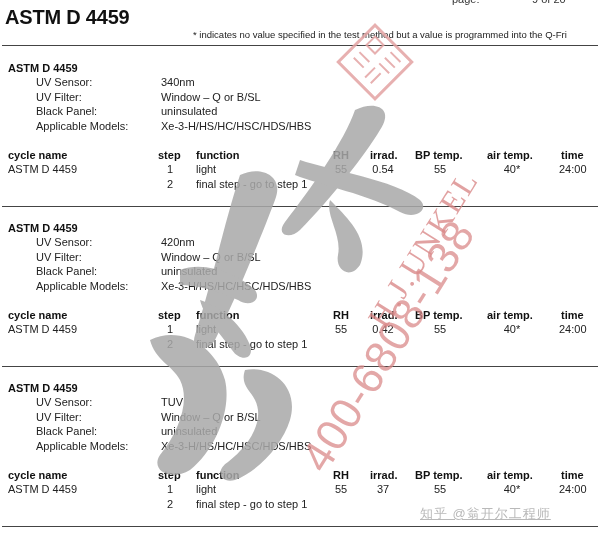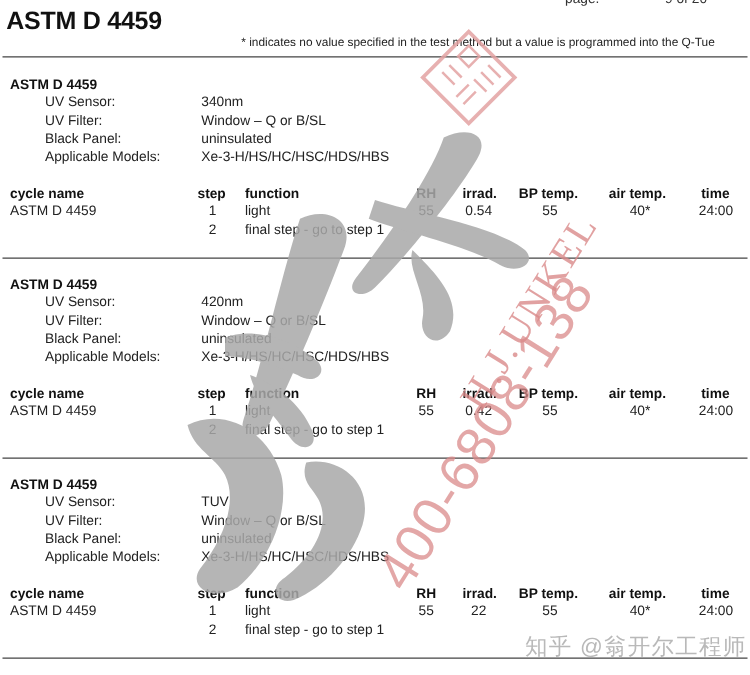--- a/index.html
+++ b/index.html
@@ -15,29 +15,29 @@
   .note { top:29px; left:193px; font-size:9.5px; color:#222; }
   .rule { position:absolute; left:2px; width:596px; height:1px; background:#444; }
   .section { position:absolute; left:0; width:600px; height:160px; }
   .sec-title { position:absolute; left:8px; top:0; font-weight:bold; font-size:11px; color:#111; }
   .prop-label { position:absolute; left:8px; font-size:11px; color:#222;padding-left:28px; }
   .prop-value { position:absolute; left:161px; font-size:11px; color:#222; }
   .th { position:absolute; font-weight:bold; font-size:11px; color:#111; }
   .td { position:absolute; font-size:11px; color:#222; }
   .c { text-align:center; }
   .watermark-layer { position:absolute; left:0; top:0; width:600px; height:540px; pointer-events:none; }
-  .zhihu { position:absolute; left:420px; top:505px; font-size:18px; color:#b9b9b9; letter-spacing:1px; }
+  .zhihu { position:absolute; left:420px; top:505px; font-size:13px; color:#b9b9b9; letter-spacing:1px;text-decoration:underline; }
 </style>
 </head>
 <body>
 
 <div class="abs page-label">page:</div>
 <div class="abs page-value">9 of 20</div>
 <div class="abs doc-title">ASTM D 4459</div>
-<div class="abs note">* indicates no value specified in the test method but a value is programmed into the Q-Tue</div>
+<div class="abs note">* indicates no value specified in the test method but a value is programmed into the Q-Fri</div>
 <div class="rule" style="top:45px"></div>
 
 <div class="section" style="top:62px">
   <div class="sec-title">ASTM D 4459</div>
   <div class="prop-label" style="top:14px">UV Sensor:</div>
   <div class="prop-value" style="top:14px">340nm</div>
   <div class="prop-label" style="top:29px">UV Filter:</div>
   <div class="prop-value" style="top:29px">Window – Q or B/SL</div>
   <div class="prop-label" style="top:43px">Black Panel:</div>
   <div class="prop-value" style="top:43px">uninsulated</div>
@@ -130,21 +130,21 @@
     <div class="th" style="top:87px;left:370px">irrad.</div>
     <div class="th" style="top:87px;left:415px">BP temp.</div>
     <div class="th" style="top:87px;left:487px">air temp.</div>
     <div class="th" style="top:87px;left:561px">time</div>
 
     <div>
       <div class="td" style="top:101px;left:8px">ASTM D 4459</div>
       <div class="td c" style="top:101px;left:158px;width:24px">1</div>
       <div class="td" style="top:101px;left:196px">light</div>
       <div class="td c" style="top:101px;left:330px;width:22px">55</div>
-      <div class="td c" style="top:101px;left:368px;width:30px">22</div>
+      <div class="td c" style="top:101px;left:368px;width:30px">37</div>
       <div class="td c" style="top:101px;left:420px;width:40px">55</div>
       <div class="td c" style="top:101px;left:492px;width:40px">40*</div>
       <div class="td" style="top:101px;left:559px">24:00</div>
     </div>
     <div>
       <div class="td c" style="top:116px;left:158px;width:24px">2</div>
       <div class="td" style="top:116px;left:196px">final step - go to step 1</div>
     </div>
   </div>
 </div>

